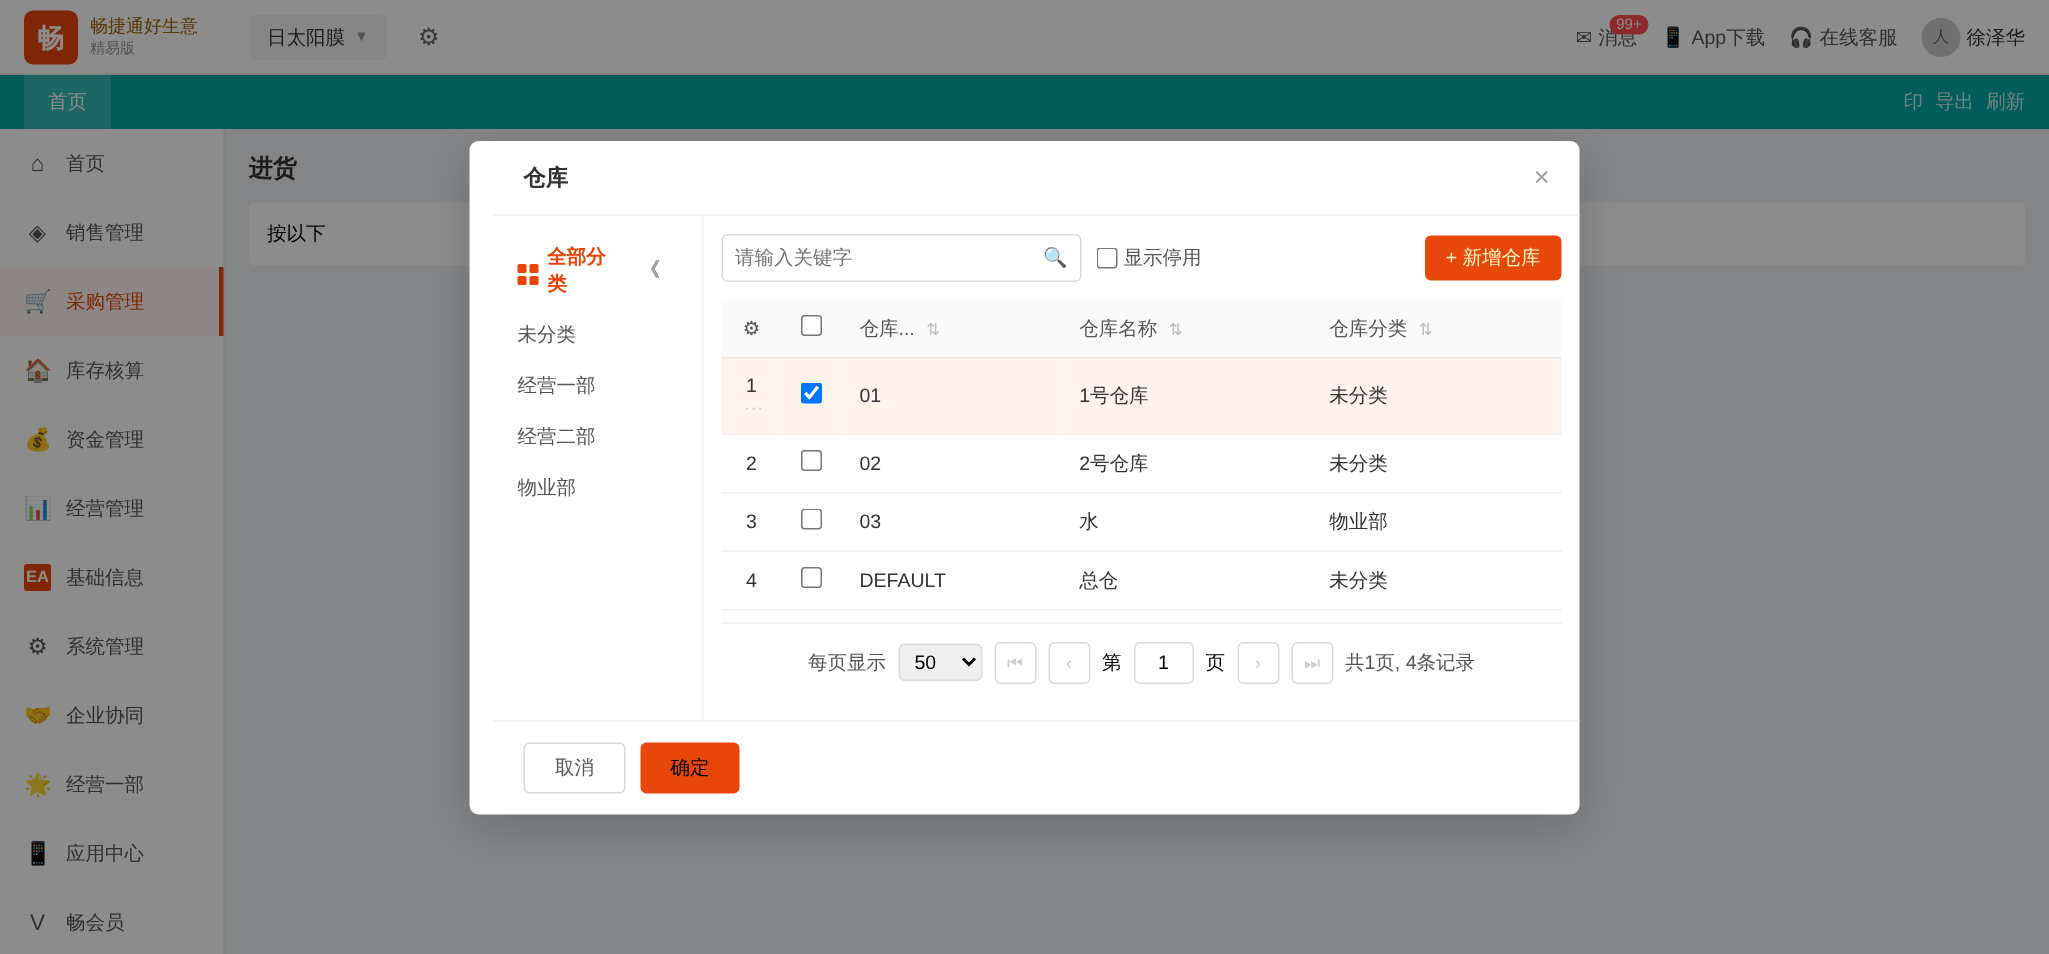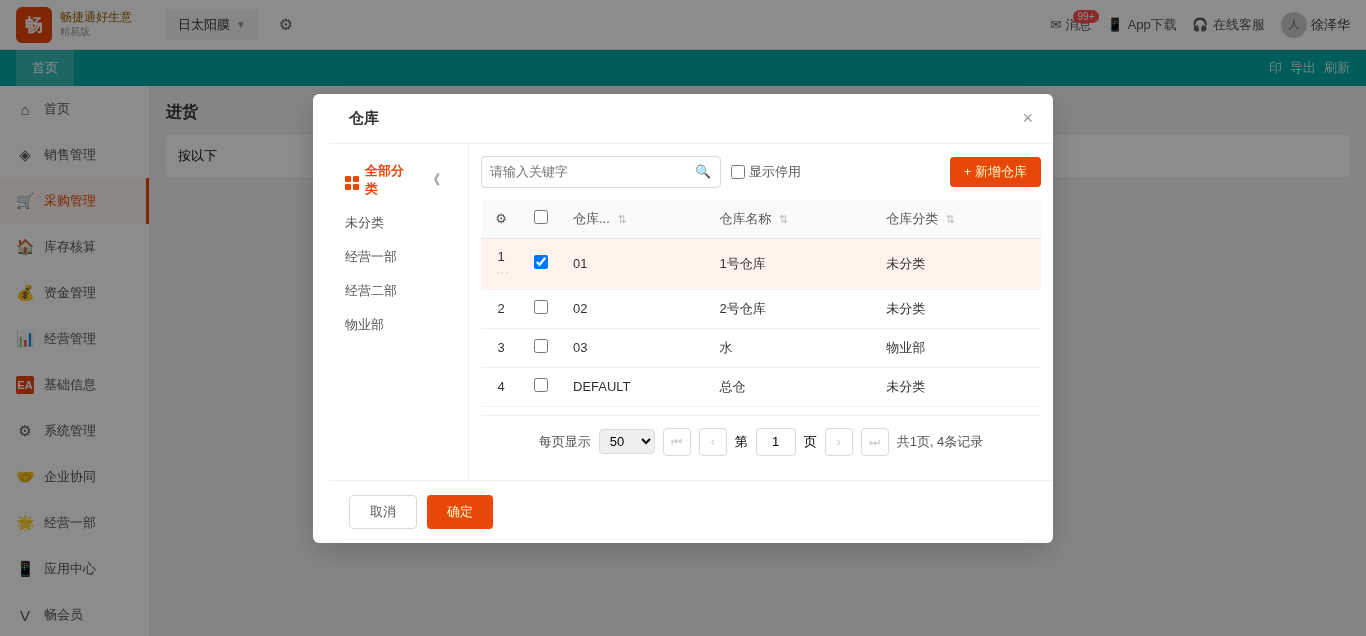--- a/index.html
+++ b/index.html
@@ -203,21 +203,21 @@
     
     .dialog-footer {
       display: flex; justify-content: flex-start; gap: 10px;
       padding: 14px 20px; border-top: 1px solid #f0f0f0;
     }
     .btn-cancel {
       border: 1px solid #d9d9d9; background: #fff; color: #555;
       border-radius: 4px; padding: 7px 20px; cursor: pointer; font-size: 13px;
     }
     .btn-confirm {
-      background: #e8470a; color: #fef9c3; border: none;
+      background: #e8470a; color: #000000; border: none;
       border-radius: 4px; padding: 7px 20px; cursor: pointer; font-size: 13px;
     }
 
     
     .row-cb { width: 14px; height: 14px; cursor: pointer; }
 
     .col-actions { color: #999; text-align: center; }
 
     
     .grid-icon {

